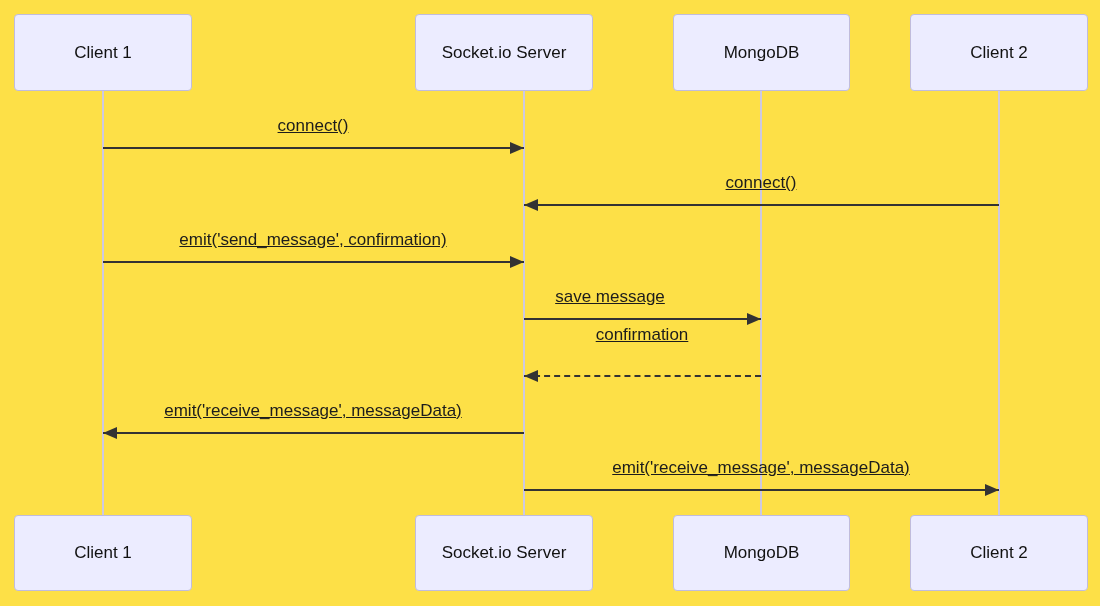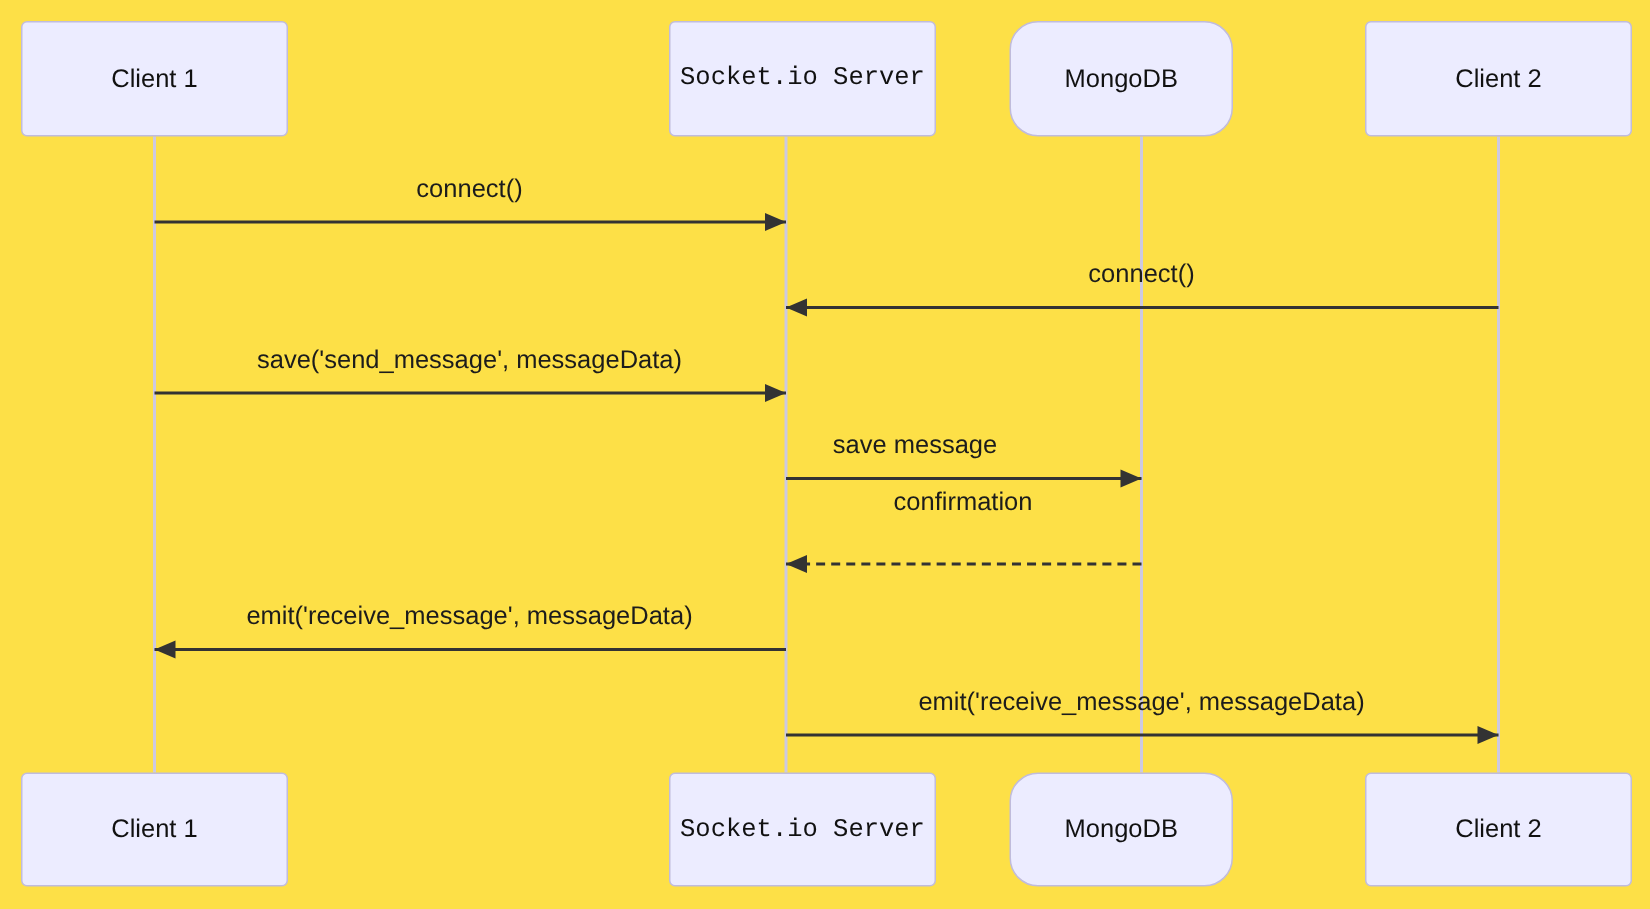--- a/index.html
+++ b/index.html
@@ -24,22 +24,22 @@
     border-radius: 4px;
     display: flex;
     align-items: center;
     justify-content: center;
     font-size: 17px;
     color: #111111;
   }
   .actor.top    { top: 14px; }
   .actor.bottom { top: 515px; height: 76px; }
   .actor.a0 { left: 14px; }
-  .actor.a1 { left: 446px; font-family: Liberation Mono, monospace; }
-  .actor.a2 { left: 673px; width: 149px; border-radius: 19px; }
+  .actor.a1 { left: 415px; }
+  .actor.a2 { left: 673px; width: 177px; }
   .actor.a3 { left: 910px; text-align: right; }
 
   
   .lifeline {
     position: absolute;
     top: 91px;
     width: 2px;
     height: 424px;
     background: #cdc9e0;
   }
@@ -48,20 +48,21 @@
   .lifeline.l2 { left: 760px; }
   .lifeline.l3 { left: 998px; }
 
   
   .msg-label {
     position: absolute;
     transform: translateX(-50%);
     font-size: 17px;
     color: #1c1c1c;
     white-space: nowrap;
+    text-decoration: underline;
   }
   .msg-line {
     position: absolute;
     height: 2px;
     background: #333333;
   }
   .msg-line.dashed {
     height: 0;
     background: none;
     border-top: 2px dashed #333333;
@@ -105,21 +106,21 @@
     <div class="arrowhead right" style="left:510px; top:142px"></div>
   </div>
 
   <div>
     <div class="msg-label" style="left:761px; top:173px">connect()</div>
     <div class="msg-line" style="left:524px; top:204px; width:475px"></div>
     <div class="arrowhead left" style="left:524px; top:199px"></div>
   </div>
 
   <div>
-    <div class="msg-label" style="left:313px; top:230px">save('send_message', messageData)</div>
+    <div class="msg-label" style="left:313px; top:230px">emit('send_message', confirmation)</div>
     <div class="msg-line" style="left:103px; top:261px; width:421px"></div>
     <div class="arrowhead right" style="left:510px; top:256px"></div>
   </div>
 
   <div>
     <div class="msg-label" style="left:610px; top:287px">save message</div>
     <div class="msg-line" style="left:524px; top:318px; width:237px"></div>
     <div class="arrowhead right" style="left:747px; top:313px"></div>
   </div>
 

